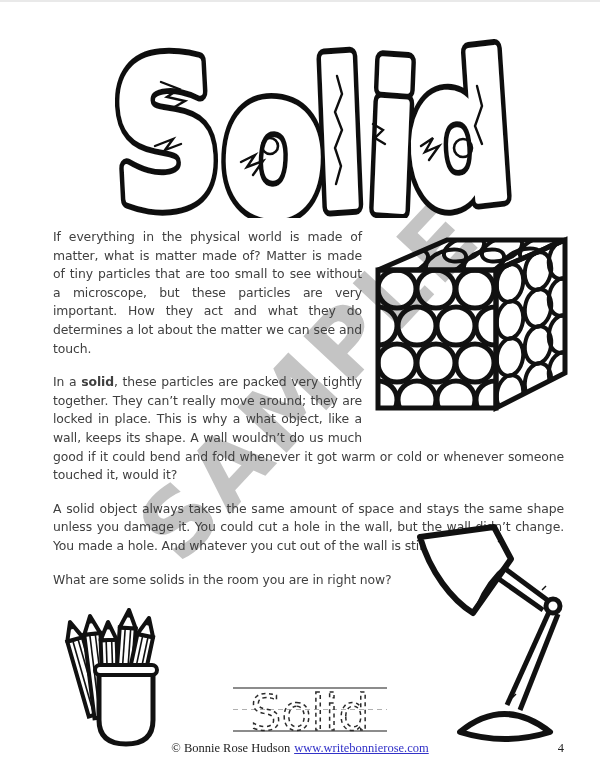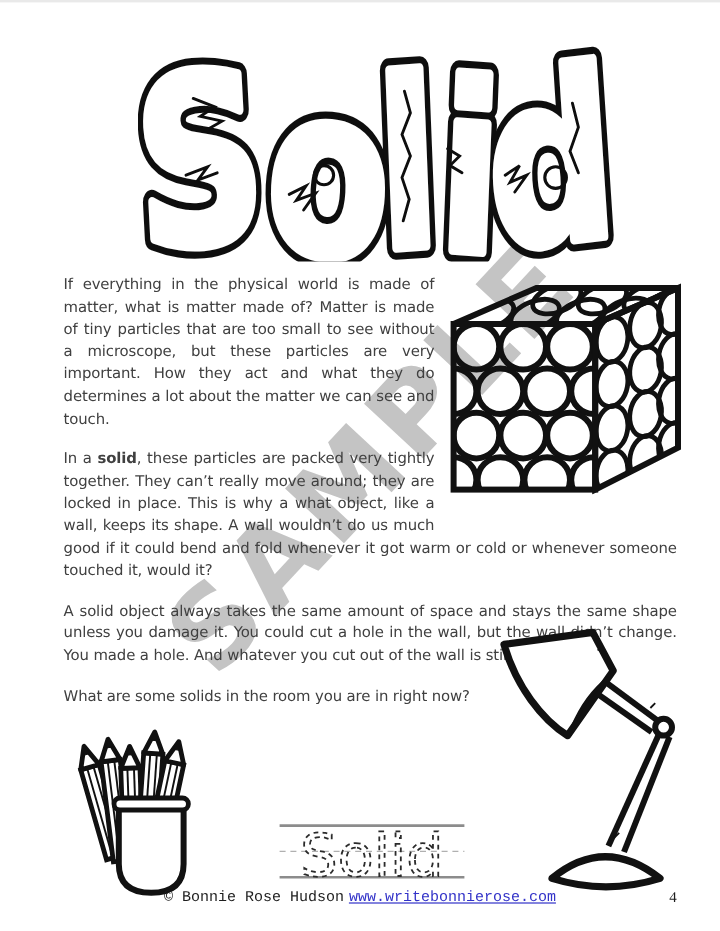--- a/index.html
+++ b/index.html
@@ -38,21 +38,21 @@
   .pencils-svg{position:absolute;left:50px;top:592px;z-index:2;}
   .lamp-svg{position:absolute;left:392px;top:518px;z-index:2;}
   .trace-svg{position:absolute;left:230px;top:678px;z-index:2;}
   .trace-letters{
     font-family:"DejaVu Sans",sans-serif;font-size:49px;
     fill:none;stroke:#2b2b2b;stroke-width:1.5;stroke-dasharray:4 3.5;
   }
   
   .footer{
     position:absolute;left:0;top:739px;width:100%;text-align:center;z-index:2;
-    font-family:Liberation Mono, monospace;font-size:12.5px;color:#1d1d1d;
+    font-family:Liberation Serif, serif;font-size:12.5px;color:#1d1d1d;
   }
   .footer .link{color:#3232c8;text-decoration:underline;cursor:pointer;margin-left:4px;}
   .page-num{
     position:absolute;right:36px;top:739px;z-index:2;
     font-family:"Liberation Serif",serif;font-size:12.5px;color:#1d1d1d;
   }
 </style>
 </head>
 <body>
 

